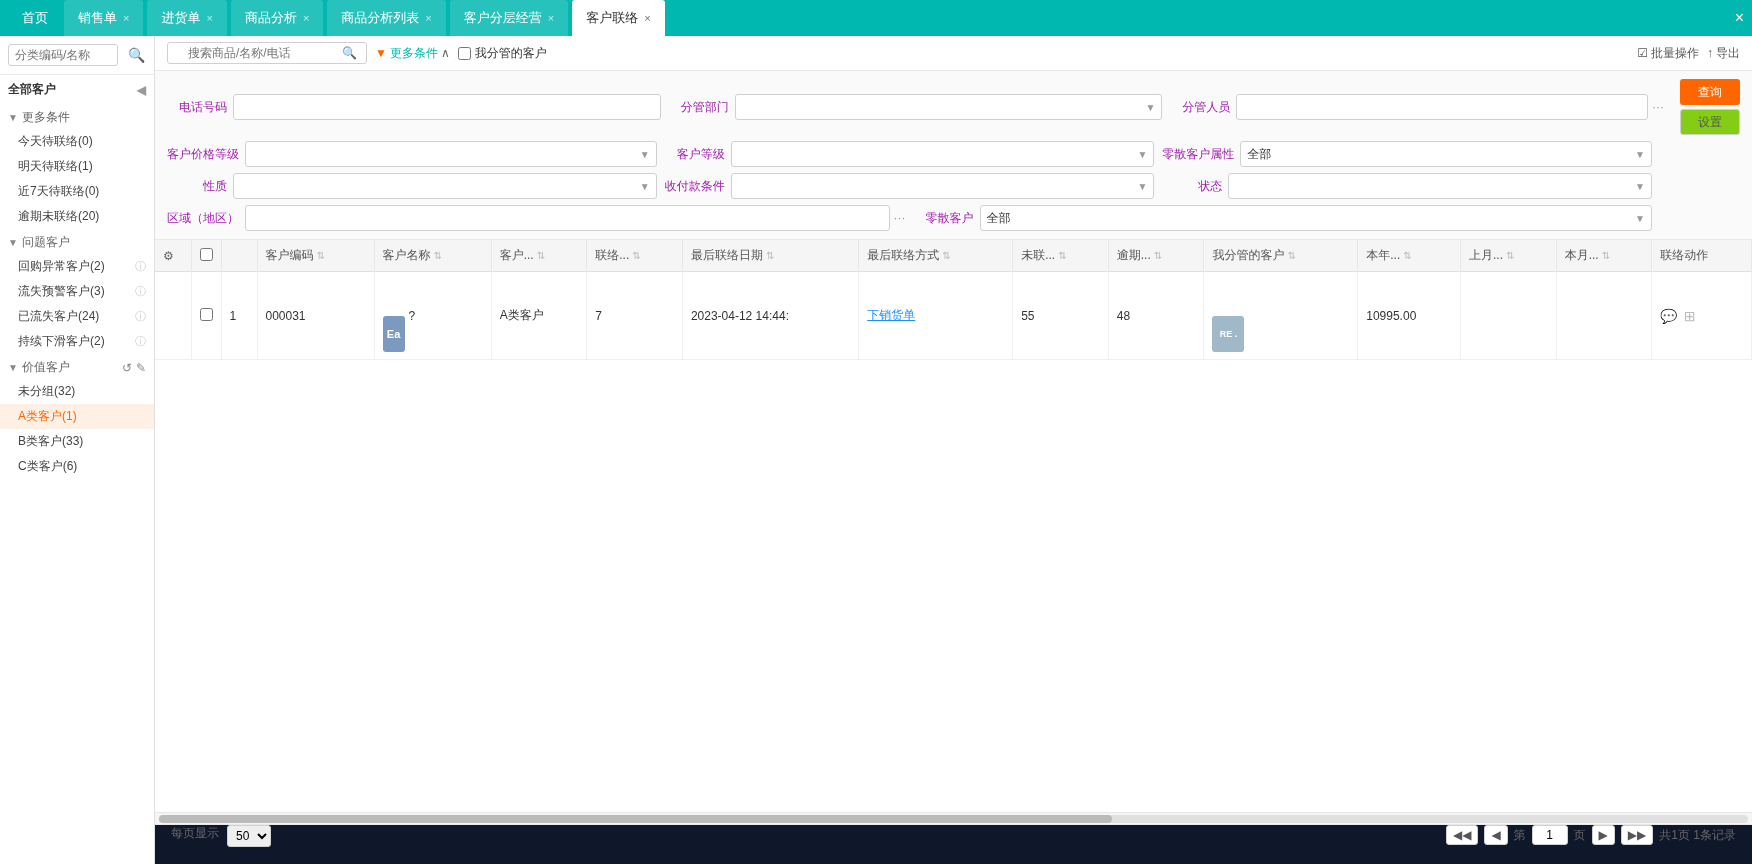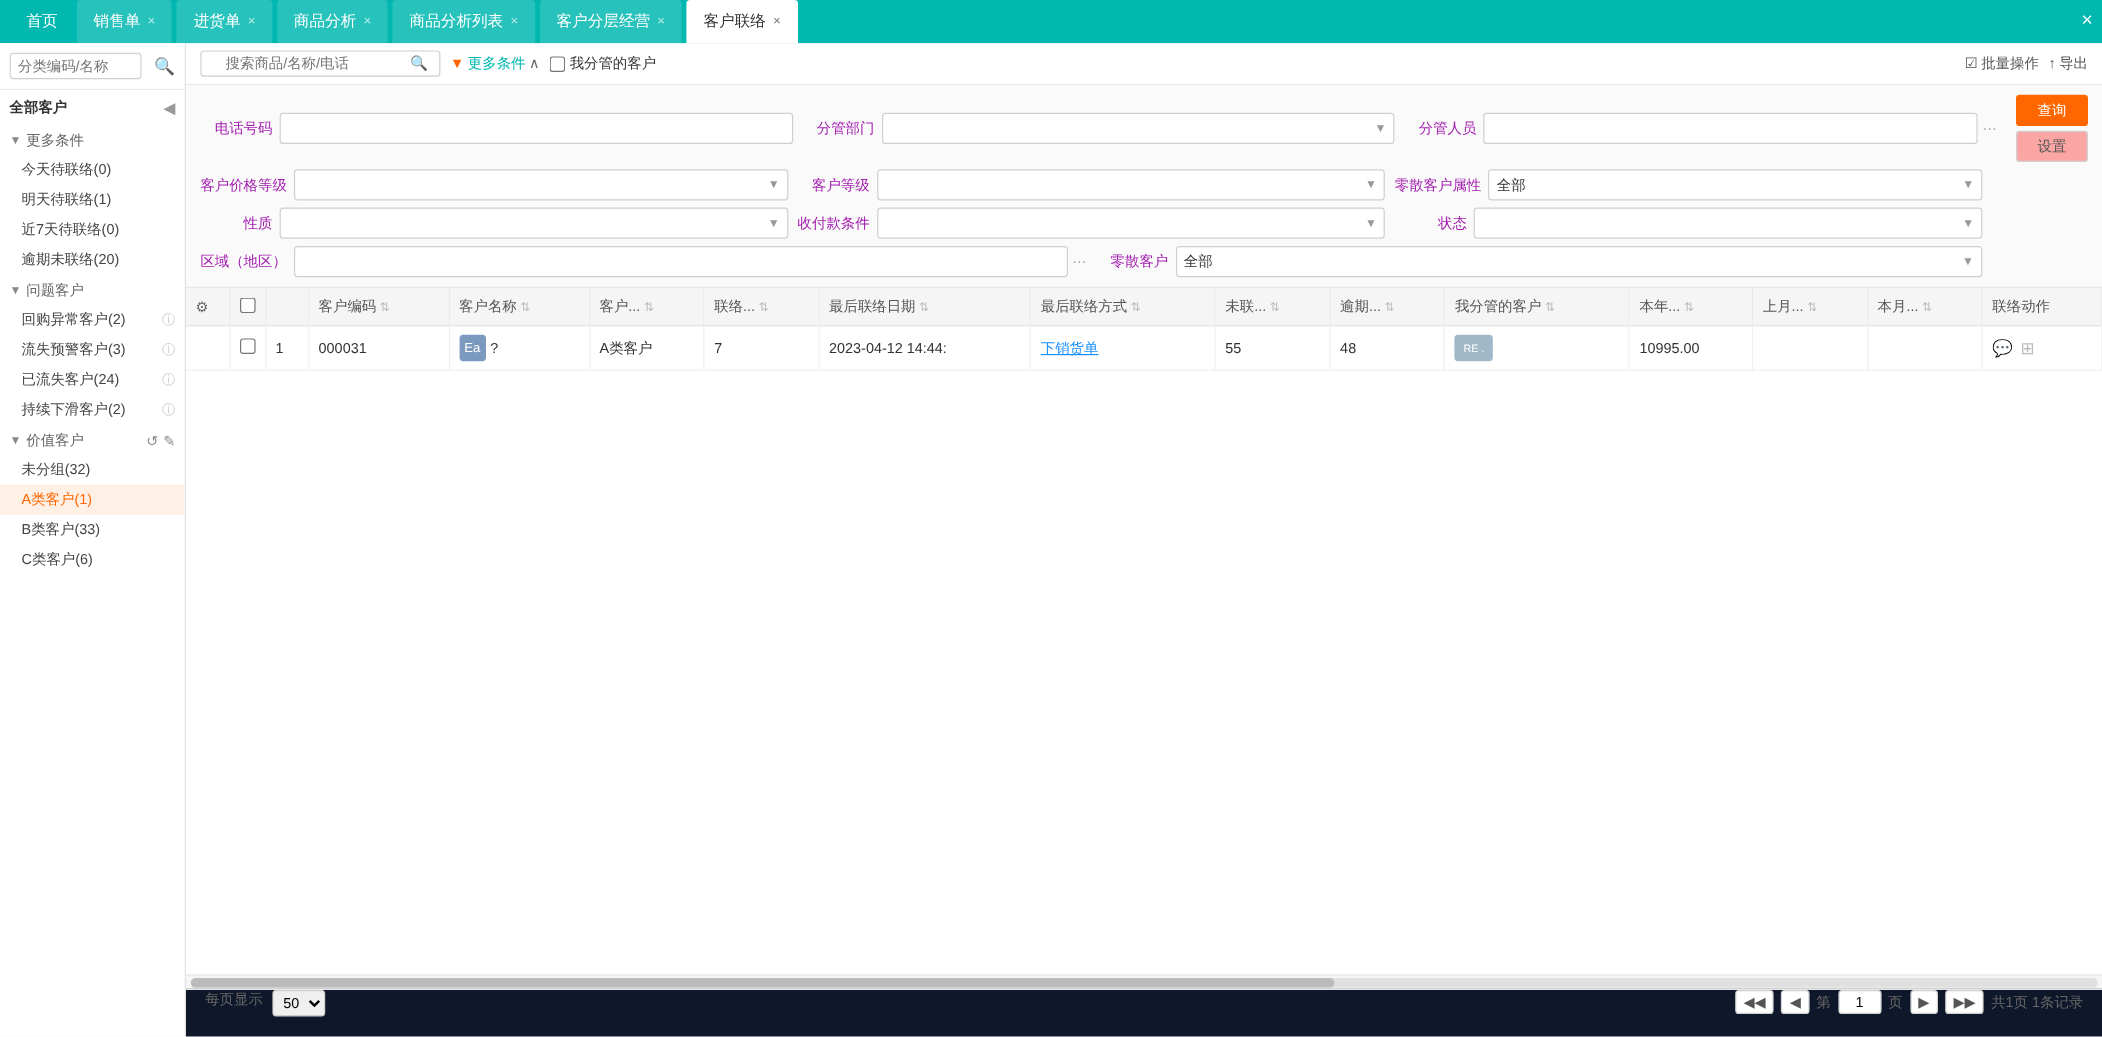--- a/index.html
+++ b/index.html
@@ -225,21 +225,21 @@
       background: #f60;
       color: #fff;
       border: none;
       border-radius: 3px;
       padding: 4px 18px;
       font-size: 12px;
       cursor: pointer;
       height: 26px;
     }
     .btn-settings {
-      background: #fca5a5;
+      background: #84cc16;
       color: #555;
       border: 1px solid #d0d0d0;
       border-radius: 3px;
       padding: 4px 12px;
       font-size: 12px;
       cursor: pointer;
       height: 26px;
     }
 
     
@@ -345,29 +345,30 @@
       background: #bbb;
       border-radius: 4px;
     }
     .name-preview {
       display: inline-flex;
       align-items: center;
       gap: 4px;
     }
     .name-square {
       width: 22px;
-      height: 22px;
+      height: 36px;
       background: #7c9abf;
       color: #fff;
       border-radius: 3px;
       display: inline-flex;
       align-items: center;
       justify-content: center;
       font-size: 11px;
-      font-weight: normal;
+      font-weight: bold;
+      margin-top: 37px;
     }
   </style>
 </head>
 <body>
 
 <div class="top-nav">
   <div class="nav-tab home">
     <span>首页</span>
   </div>
   <div class="nav-tab closable">

